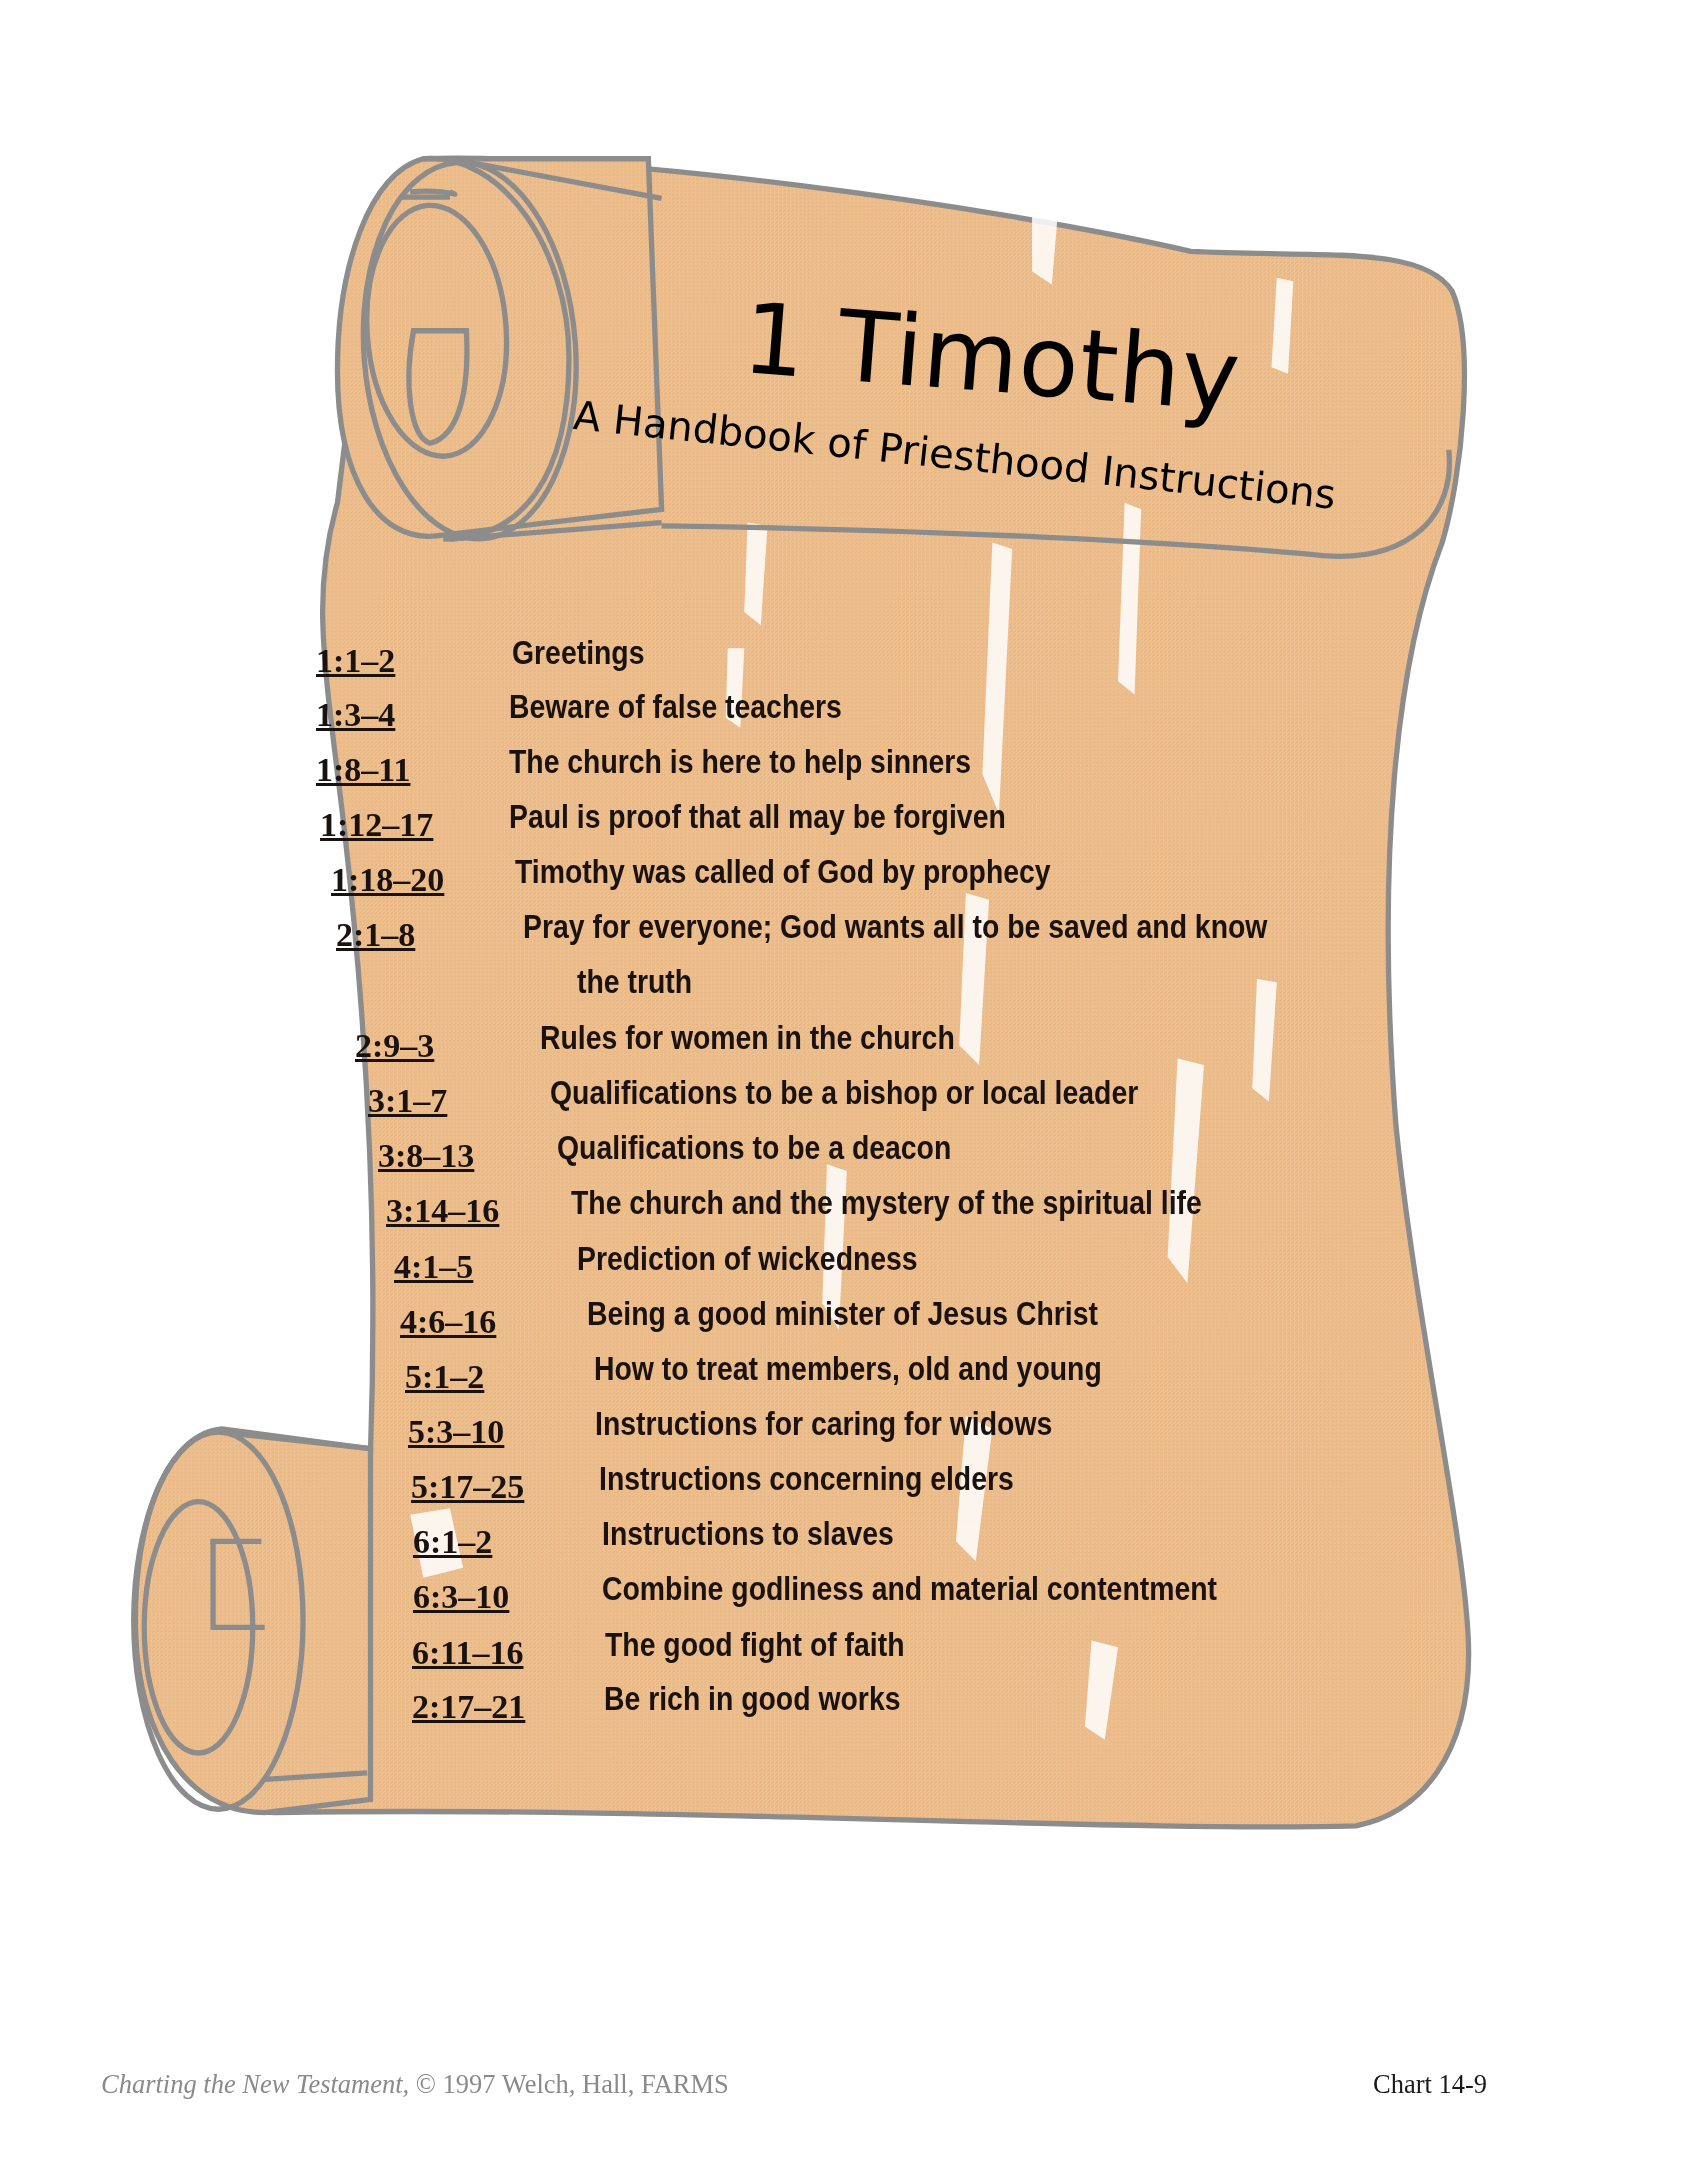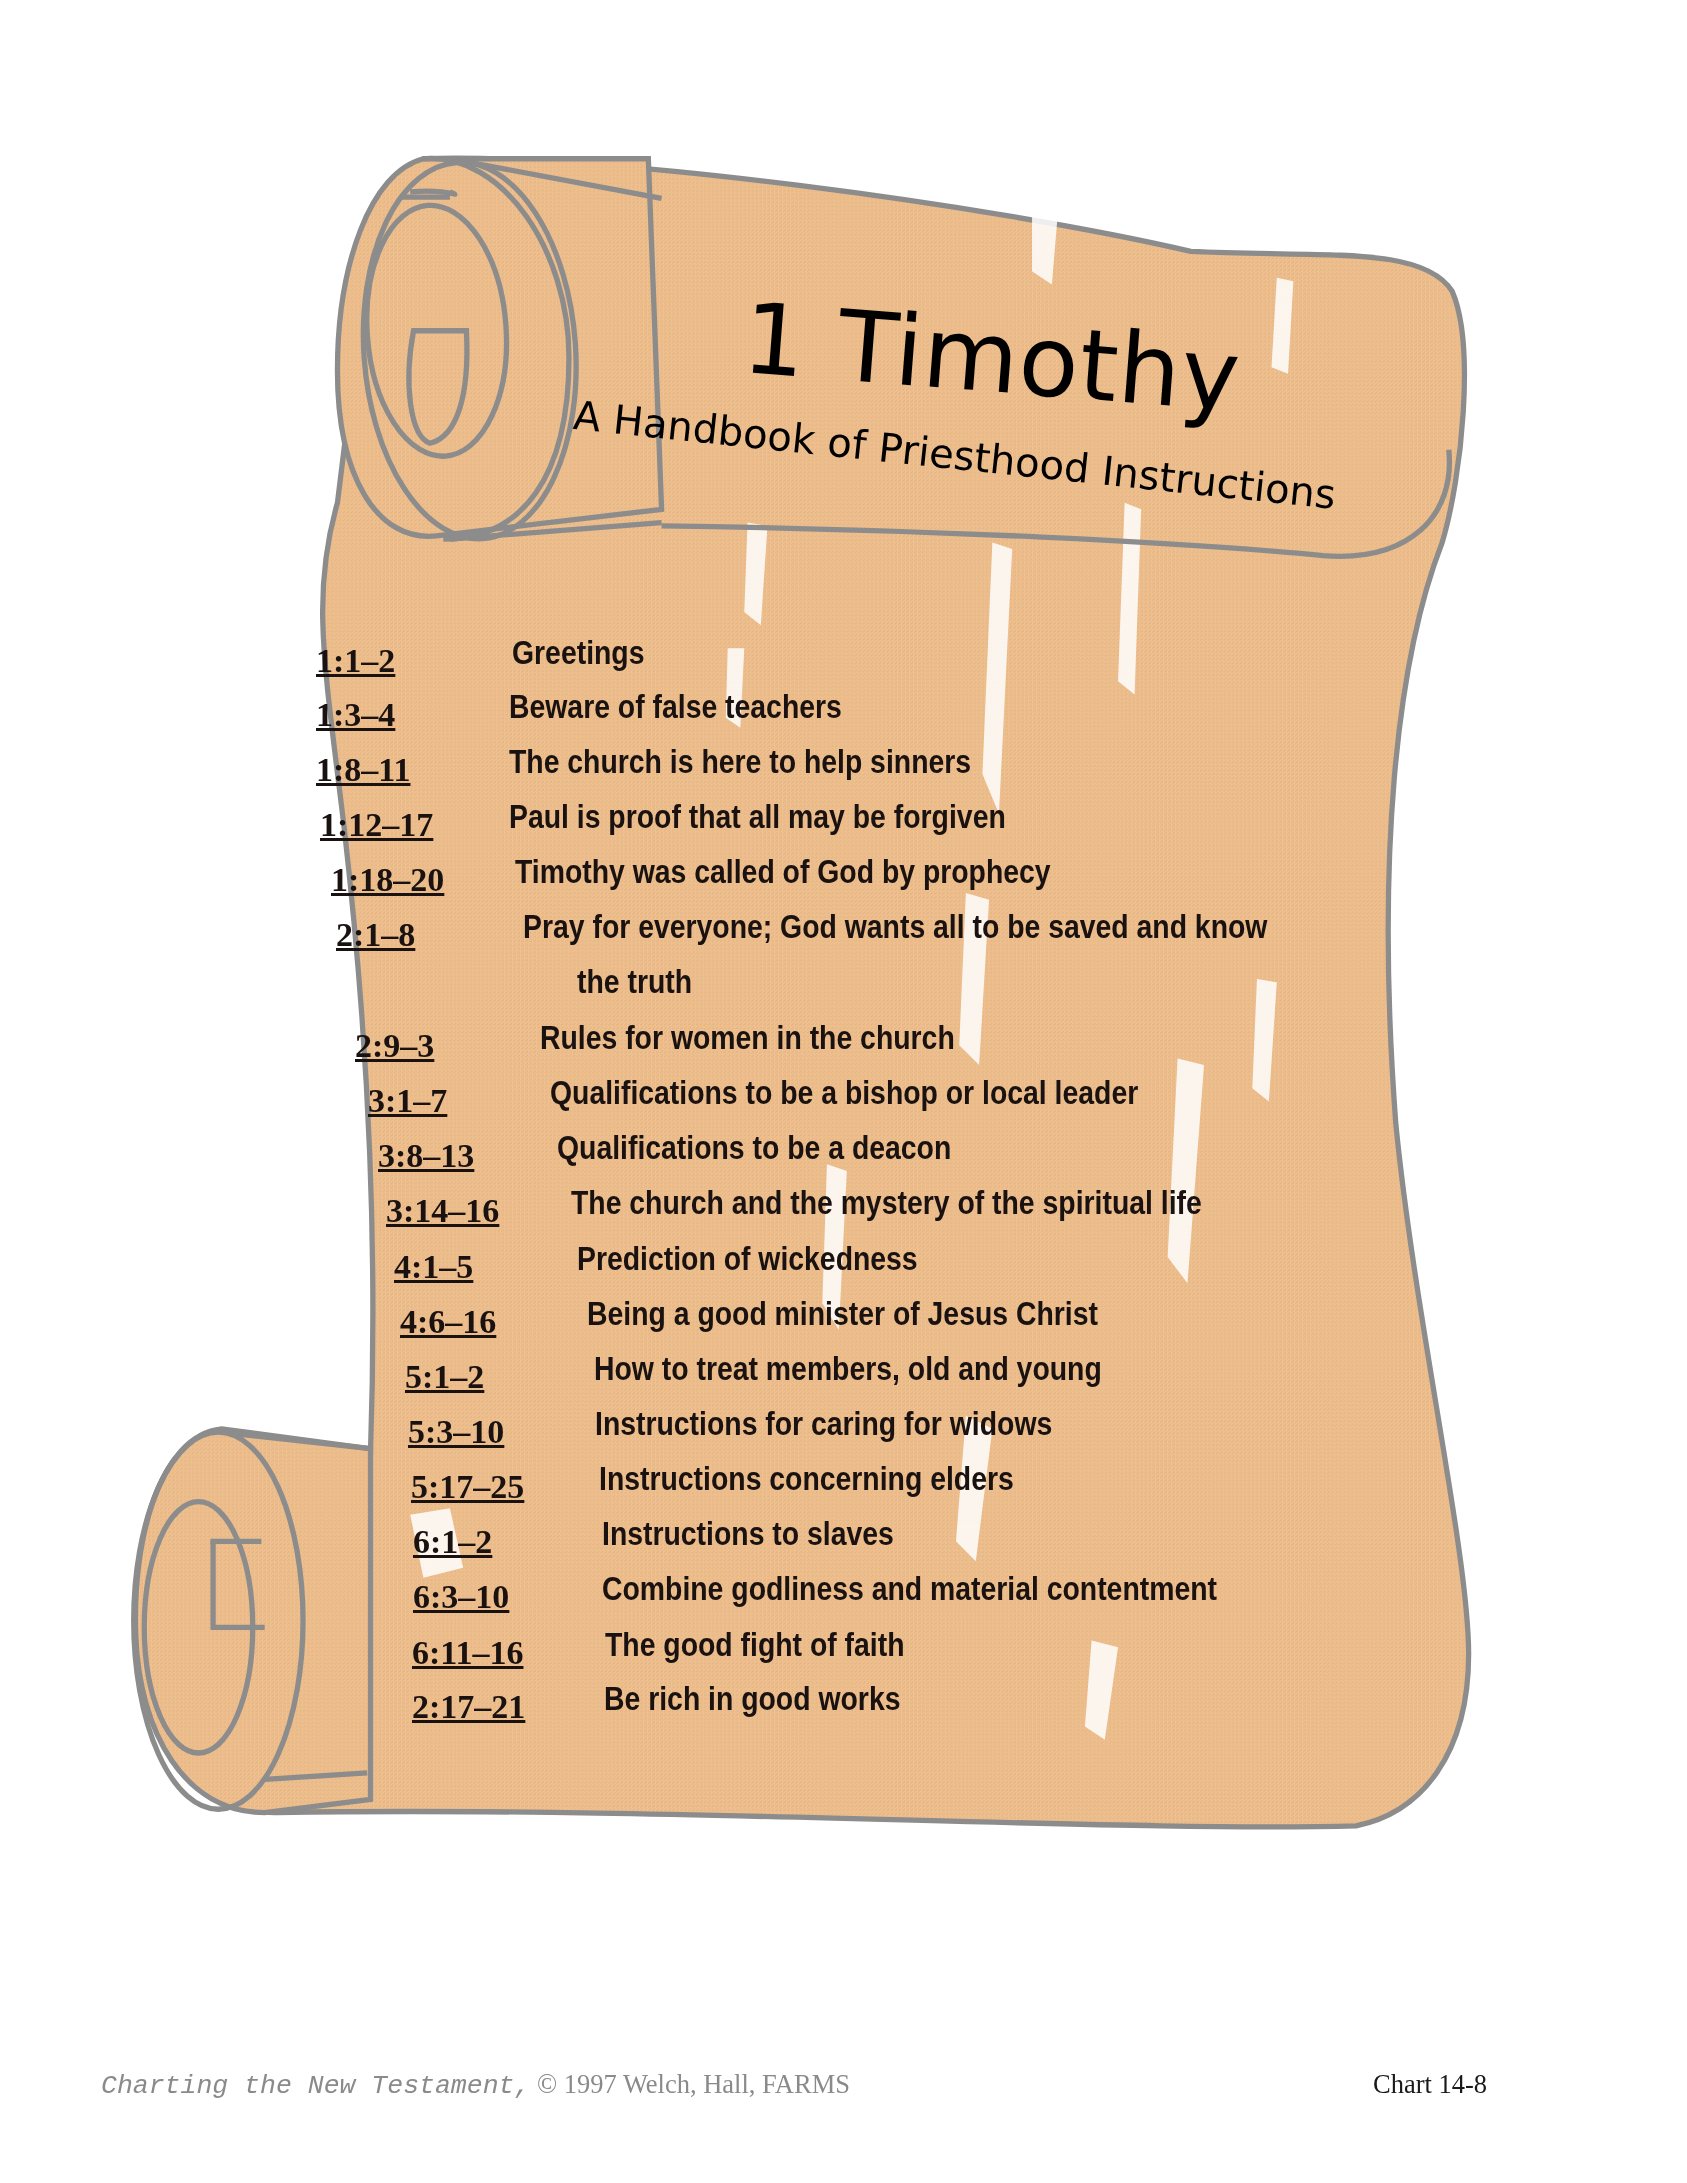--- a/index.html
+++ b/index.html
@@ -29,21 +29,21 @@
   .entry .desc {
     position: absolute; top: 0;
     font-family: "Liberation Sans", sans-serif; font-weight: bold; font-size: 33px;
     transform: scaleX(0.86); transform-origin: left top; color: #1a1210;
   }
 
   .footer-left {
     position: absolute; left: 101px; top: 2069px;
     font-family: "Liberation Serif", serif; font-size: 26.5px; color: #8a8a8a; white-space: nowrap;
   }
-  .footer-left .book { font-style: italic; font-family: Liberation Mono, monospace; }
+  .footer-left .book { font-style: italic; }
   .footer-right {
     position: absolute; left: 1373px; top: 2069px;
     font-family: "Liberation Serif", serif; font-size: 26.5px; color: #1a1a1a; white-space: nowrap;
   }
 </style>
 </head>
 <body>
 
 <div id="page">
 
@@ -199,16 +199,16 @@
     </div>
     <div class="entry" style="left:412px;top:1680px;">
       <span class="ref">2:17–21</span>
       <span class="desc" style="left:192px;">Be rich in good works</span>
     </div>
   </div>
 
   <div class="footer-left">
     <span class="book">Charting the New Testament,</span><span> © 1997 Welch, Hall, FARMS</span>
   </div>
-  <div class="footer-right">Chart 14-8</div>
+  <div class="footer-right">Chart 14-9</div>
 
 </div>
 
 
 </body></html>

